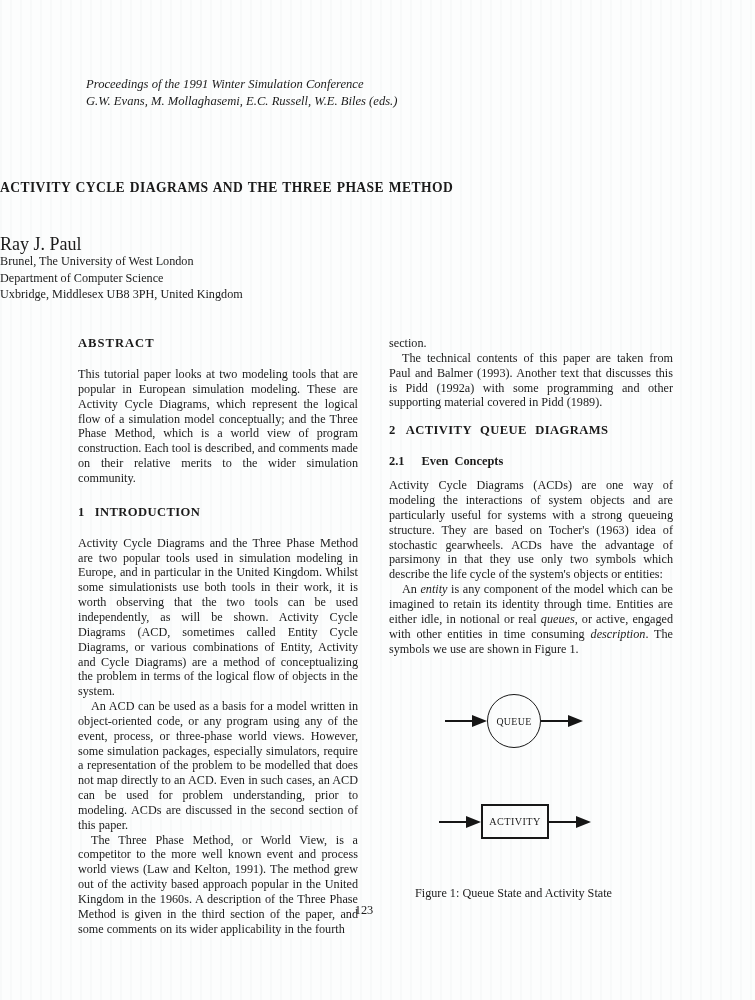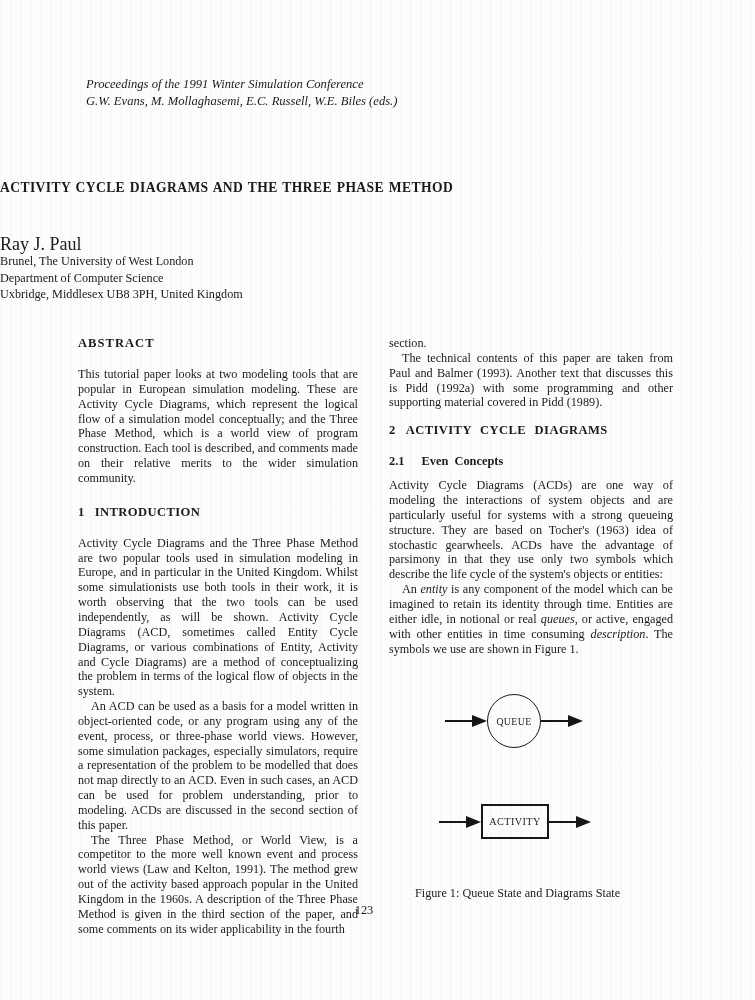--- a/index.html
+++ b/index.html
@@ -88,21 +88,21 @@
     <p>Activity Cycle Diagrams and the Three Phase Method are two popular tools used in simulation modeling in Europe, and in particular in the United Kingdom. Whilst some simulationists use both tools in their work, it is worth observing that the two tools can be used independently, as will be shown. Activity Cycle Diagrams (ACD, sometimes called Entity Cycle Diagrams, or various combinations of Entity, Activity and Cycle Diagrams) are a method of conceptualizing the problem in terms of the logical flow of objects in the system.</p>
     <p class="indent">An ACD can be used as a basis for a model written in object-oriented code, or any program using any of the event, process, or three-phase world views. However, some simulation packages, especially simulators, require a representation of the problem to be modelled that does not map directly to an ACD. Even in such cases, an ACD can be used for problem understanding, prior to modeling. ACDs are discussed in the second section of this paper.</p>
     <p class="indent">The Three Phase Method, or World View, is a competitor to the more well known event and process world views (Law and Kelton, 1991). The method grew out of the activity based approach popular in the United Kingdom in the 1960s. A description of the Three Phase Method is given in the third section of the paper, and some comments on its wider applicability in the fourth</p>
   </div>
 
   <div class="col col-right">
     <p>section.</p>
     <p class="indent">The technical contents of this paper are taken from Paul and Balmer (1993). Another text that discusses this is Pidd (1992a) with some programming and other supporting material covered in Pidd (1989).</p>
 
     <h3 class="head numbered">
-      <span class="hnum">2</span><span class="htxt">ACTIVITY CYCLE DIAGRAMS</span>
+      <span class="hnum">2</span><span class="htxt">ACTIVITY QUEUE DIAGRAMS</span>
     </h3>
     <h4 class="subhead">
       <span class="hnum">2.1</span><span class="htxt">Even Concepts</span>
     </h4>
 
     <p>Activity Cycle Diagrams (ACDs) are one way of modeling the interactions of system objects and are particularly useful for systems with a strong queueing structure. They are based on Tocher's (1963) idea of stochastic gearwheels. ACDs have the advantage of parsimony in that they use only two symbols which describe the life cycle of the system's objects or entities:</p>
     <p class="indent"><span>An </span><em>entity</em><span> is any component of the model which can be imagined to retain its identity through time. Entities are either idle, in notional or real </span><em>queues</em><span>, or active, engaged with other entities in time consuming </span><em>description</em><span>. The symbols we use are shown in Figure 1.</span></p>
 
     <div class="figure">
       <div class="fig-row row-queue">
@@ -112,19 +112,19 @@
         <span class="arrow-line"></span>
           <span class="arrow-head"></span>
       </div>
       <div class="fig-row row-activity">
         <span class="arrow-line"></span>
           <span class="arrow-head"></span>
         <span class="activity-node">ACTIVITY</span>
         <span class="arrow-line"></span>
           <span class="arrow-head"></span>
       </div>
-      <div class="fig-caption">Figure 1: Queue State and Diagrams State</div>
+      <div class="fig-caption">Figure 1: Queue State and Activity State</div>
     </div>
   </div>
 
   <div class="page-number">123</div>
 
 </div>
 
 </body></html>

